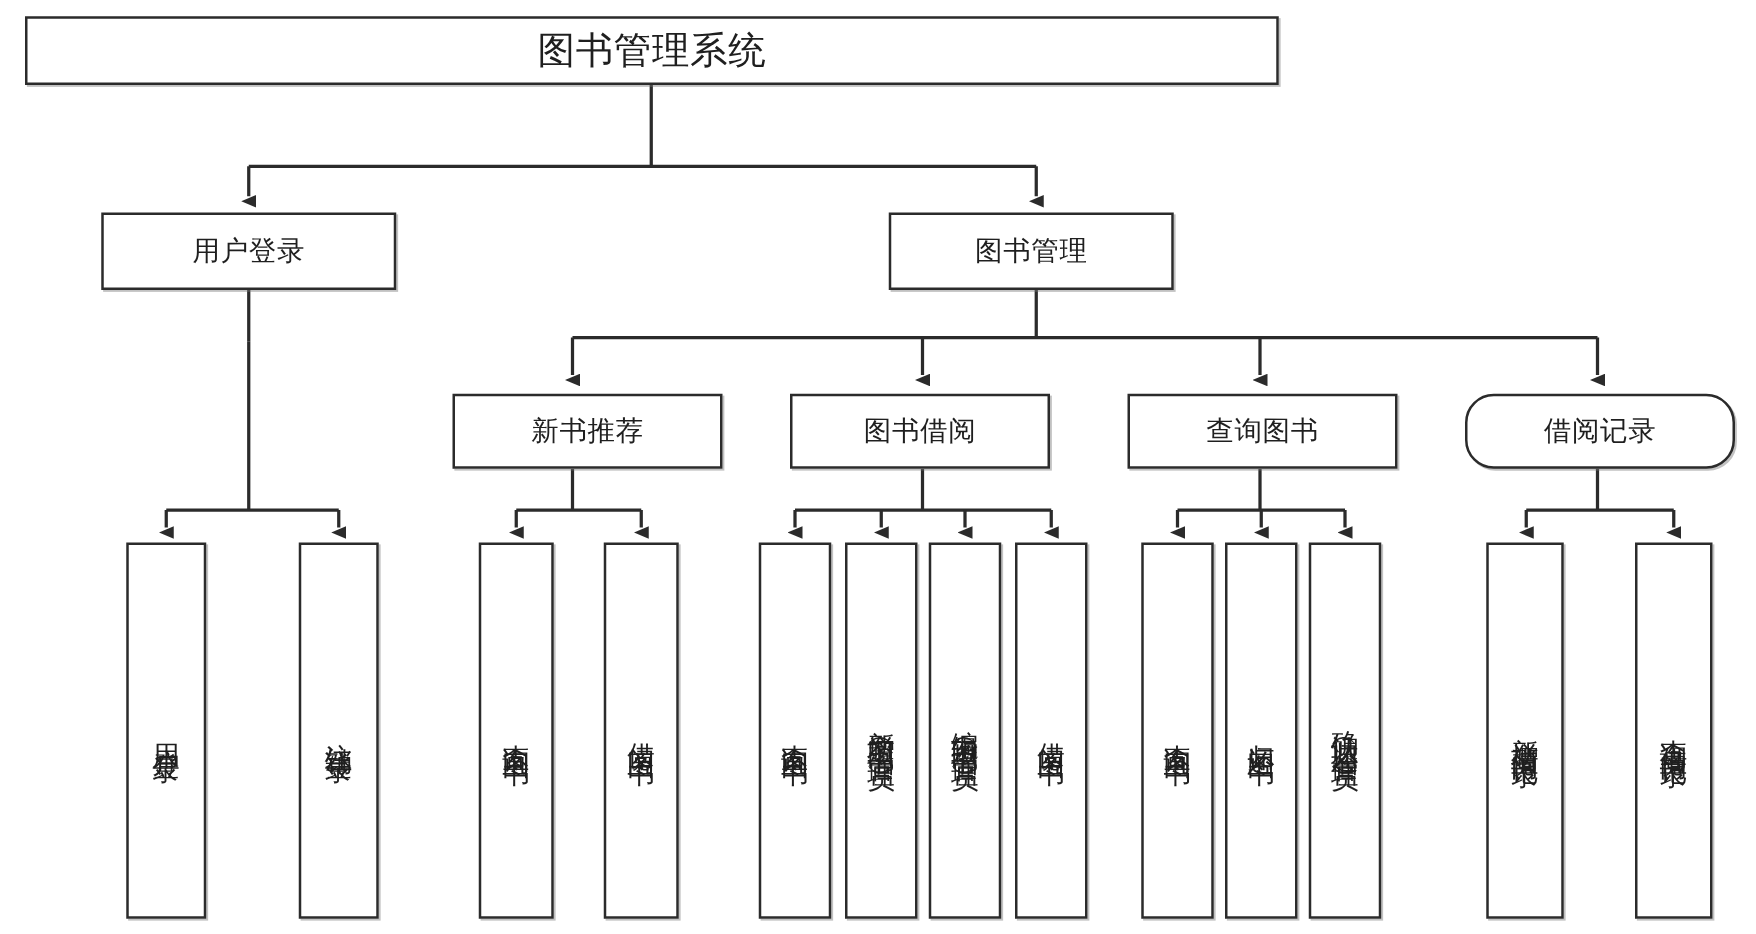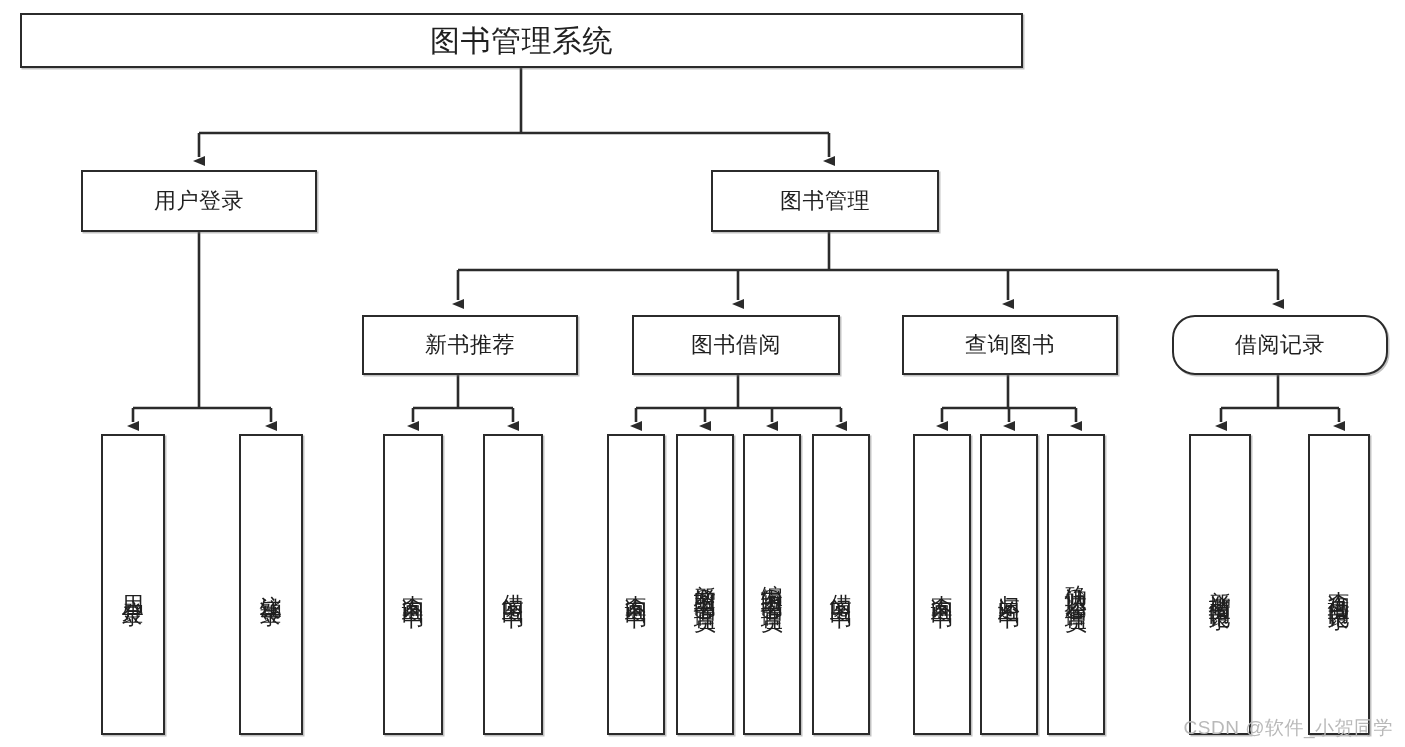--- a/index.html
+++ b/index.html
@@ -192,15 +192,14 @@
   </div>
 
   <div class="node vertical" style="left:1189px; top:434px; width:62px; height:301px;">
     <span class="lbl">新增借阅记录</span>
   </div>
 
   <div class="node vertical" style="left:1308px; top:434px; width:62px; height:301px;">
     <span class="lbl">查询借阅记录</span>
   </div>
 
-  <div id="watermark">CSDN @软件_小贺同学</div>
 
 </div>
 
 </body></html>

